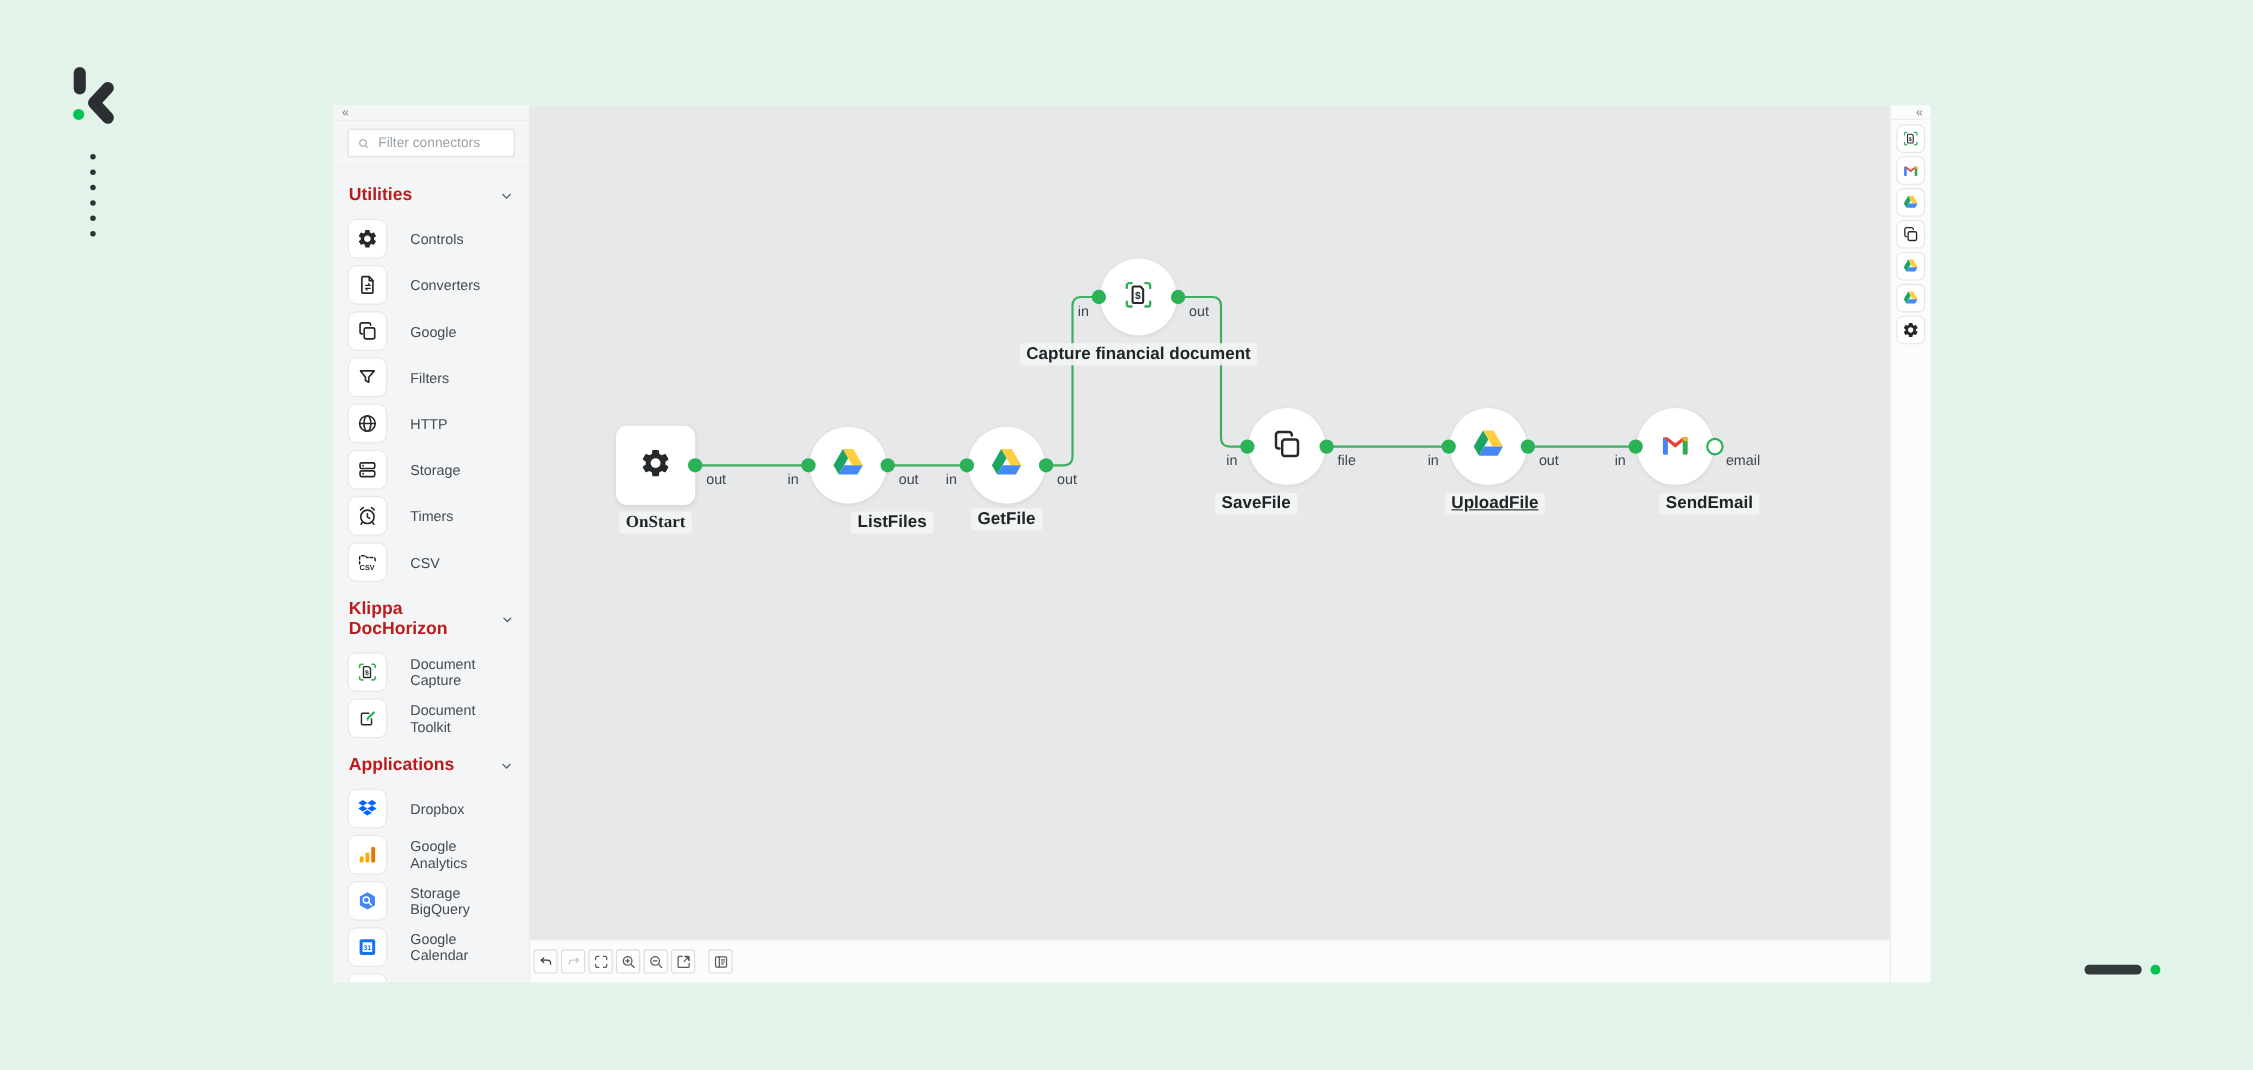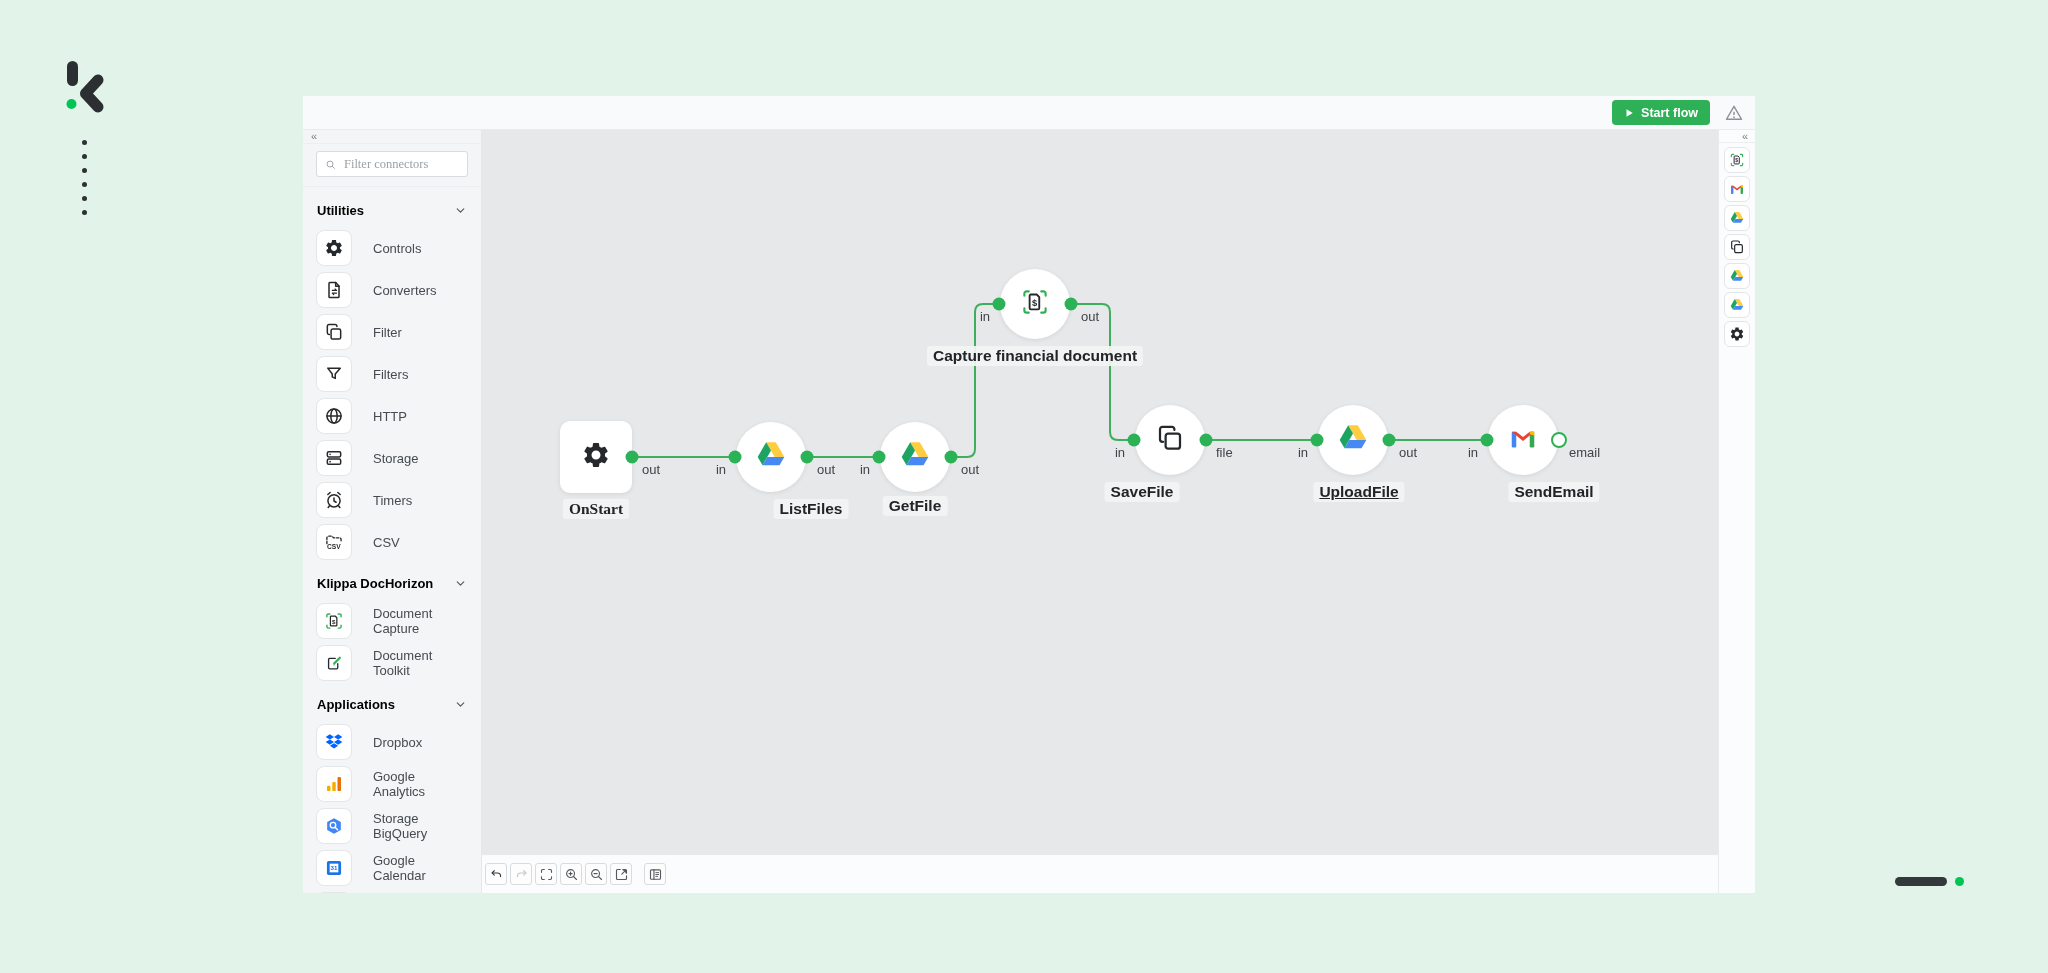--- a/index.html
+++ b/index.html
@@ -18,24 +18,24 @@
   .app-header{height:34px;flex:0 0 34px;background:#f9fafb;border-bottom:1px solid #e9ebec;position:relative;display:flex;align-items:center;justify-content:flex-end;box-sizing:border-box;}
   .start-flow{position:absolute;right:45px;top:4px;height:25px;padding:0 12px;border:none;border-radius:4px;background:#2eb056;color:#fff;font-size:12.5px;font-weight:600;display:flex;align-items:center;gap:7px;cursor:pointer;font-family:inherit;}
   .start-flow svg{display:block;}
   .header-warning{position:absolute;right:11px;top:7px;width:20px;height:20px;color:#8b9196;}
   .app-body{flex:1;display:flex;min-height:0;}
   
   .sidebar{width:179px;flex:0 0 179px;background:#f4f5f6;border-right:1px solid #e5e7e8;box-sizing:border-box;overflow:hidden;display:flex;flex-direction:column;}
   .collapse-row{height:13px;flex:0 0 13px;border-bottom:1px solid #eceeef;color:#7a8086;font-size:11px;line-height:12px;padding-left:8px;}
   .search-wrap{padding:7px 13px 9px 13px;border-bottom:1px solid #eceeef;}
   .search-box{height:26px;background:#fff;border:1px solid #d9dcde;border-radius:3px;display:flex;align-items:center;padding:0 8px;gap:6px;box-sizing:border-box;}
-  .search-box input{border:none;outline:none;background:transparent;font-size:12.5px;color:#be185d;width:100%;font-family:Liberation Serif, serif;}
+  .search-box input{border:none;outline:none;background:transparent;font-size:12.5px;color:#be185d;width:100%;font-family:Liberation Sans, sans-serif;}
   .search-box input::placeholder{color:#9aa2a8;}
   .sb-scroll{flex:1;overflow:hidden;padding:0 13px;}
-  .sb-section-h{display:flex;align-items:center;justify-content:space-between;margin:16px 1px 12px 1px;font-size:13px;font-weight:700;color:#000000;cursor:pointer;}
+  .sb-section-h{display:flex;align-items:center;justify-content:space-between;margin:16px 1px 12px 1px;font-size:16px;font-weight:700;color:#b91c1c;cursor:pointer;}
   .sb-section-h svg{color:#565c61;}
   .sb-item{display:flex;align-items:center;gap:21px;margin-bottom:6px;cursor:pointer;}
   .icon-card{width:34px;height:34px;background:#fff;border:1px solid #e4e6e8;border-radius:8px;display:flex;align-items:center;justify-content:center;flex:0 0 34px;color:#26292c;}
   .sb-item span.lbl{font-size:13px;color:#454b50;}
   
   .canvas-col{flex:1;display:flex;flex-direction:column;min-width:0;}
   .canvas{position:relative;flex:1;background:#e7e8ea;overflow:hidden;}
   .edges{position:absolute;left:0;top:0;}
   .node{position:absolute;background:#fff;display:flex;align-items:center;justify-content:center;box-shadow:0 1px 4px rgba(40,45,50,.10);cursor:pointer;color:#26292c;}
   .node.circle{width:70px;height:70px;border-radius:50%;}
@@ -71,33 +71,20 @@
 <div class="dots-col">
     <div class="dot"></div>
     <div class="dot"></div>
     <div class="dot"></div>
     <div class="dot"></div>
     <div class="dot"></div>
     <div class="dot"></div>
   </div>
 
 <div class="app">
-  <div class="app-header">
-    <button class="start-flow">
-      <svg width="10" height="10" viewBox="0 0 24 24">
-          <polygon points="6,3 21,12 6,21" fill="#fff"></polygon>
-        </svg>
-      <span>Start flow</span>
-    </button>
-    <svg class="header-warning" viewBox="0 0 24 24">
-      <path d="M12 4 L21 19.5 H3 Z" fill="none" stroke="currentColor" stroke-width="1.7" stroke-linejoin="round"></path>
-      <line x1="12" y1="10.5" x2="12" y2="14.5" stroke="currentColor" stroke-width="1.7"></line>
-      <circle cx="12" cy="17" r="1" fill="currentColor"></circle>
-    </svg>
-  </div>
   <div class="app-body">
 
     <div class="sidebar">
       <div class="collapse-row"><span>«</span></div>
       <div class="search-wrap">
         <div class="search-box">
           <svg width="13" height="13" viewBox="0 0 24 24">
               <circle cx="11" cy="11" r="6.5" fill="none" stroke="#98a0a6" stroke-width="2"></circle>
               <line x1="15.8" y1="15.8" x2="20.5" y2="20.5" stroke="#98a0a6" stroke-width="2" stroke-linecap="round"></line>
             </svg>
@@ -129,21 +116,21 @@
             </span>
     <span class="lbl">Converters</span>
           </div>
           <div class="sb-item">
             <span class="icon-card">
               <svg width="20" height="20" viewBox="0 0 24 24">
                 <rect x="8.5" y="8.5" width="11.5" height="12" rx="2" fill="none" stroke="currentColor" stroke-width="1.8" stroke-linecap="round" stroke-linejoin="round"></rect>
                 <path d="M15.5 5.5V5a2 2 0 0 0-2-2H6a2 2 0 0 0-2 2v8a2 2 0 0 0 2 2h.5" fill="none" stroke="currentColor" stroke-width="1.8" stroke-linecap="round" stroke-linejoin="round"></path>
               </svg>
             </span>
-    <span class="lbl">Filter</span>
+    <span class="lbl">Google</span>
           </div>
           <div class="sb-item">
             <span class="icon-card">
               <svg width="20" height="20" viewBox="0 0 24 24">
                 <path d="M4.5 5h15l-6 7v5.3l-3.6-1.9v-3.4z" fill="none" stroke="currentColor" stroke-width="1.8" stroke-linecap="round" stroke-linejoin="round"></path>
               </svg>
             </span>
     <span class="lbl">Filters</span>
           </div>
           <div class="sb-item">

